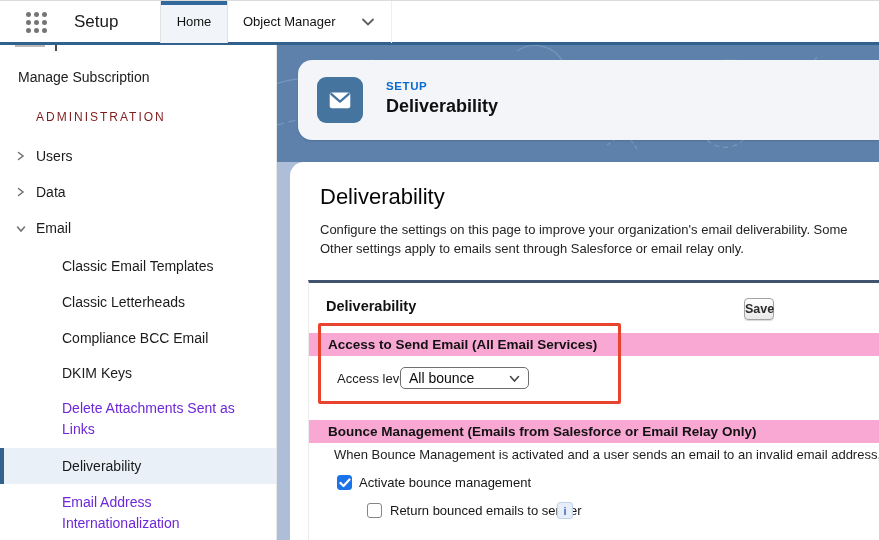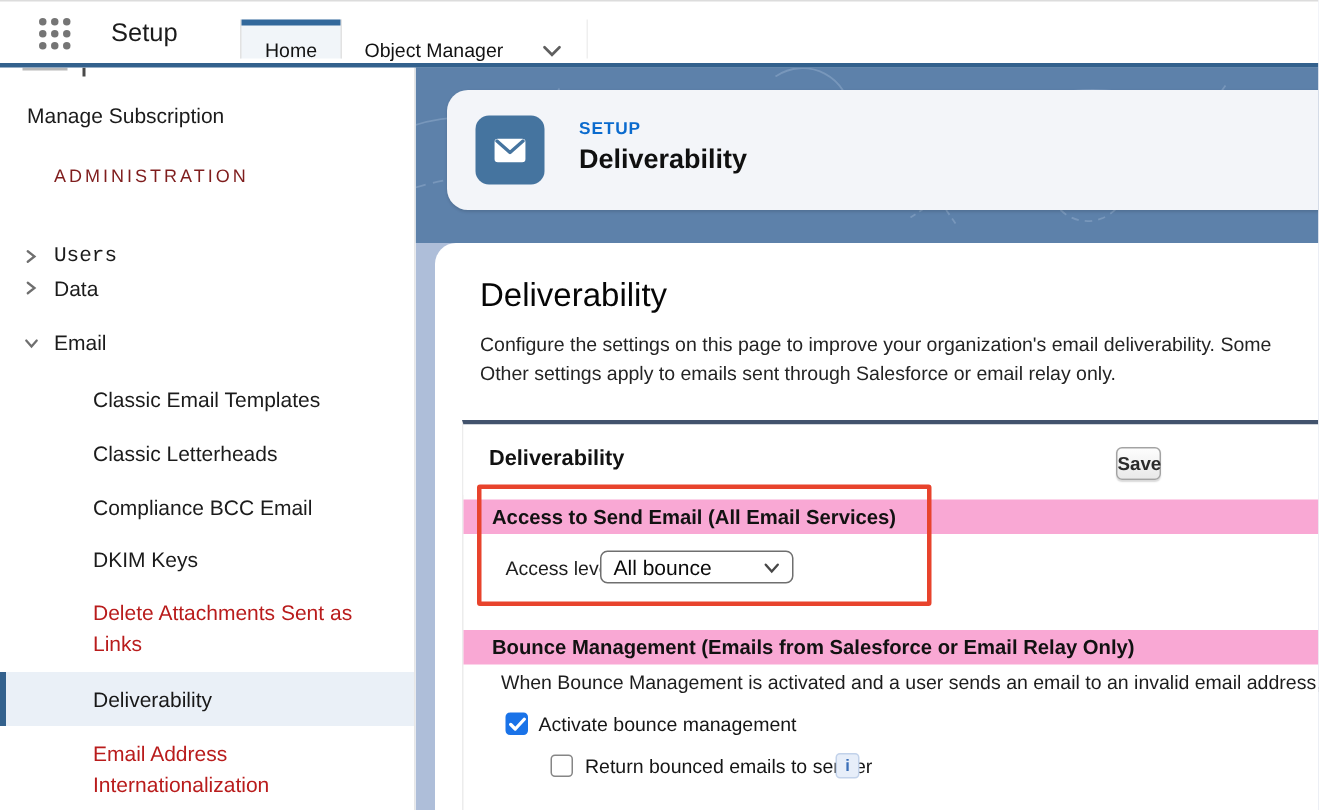--- a/index.html
+++ b/index.html
@@ -8,22 +8,22 @@
   .screen { position:relative; width:879px; height:540px; overflow:hidden; background:#fff; }
 
   
   .topbar { position:absolute; left:0; top:0; width:879px; height:42px; background:#fff;
             border-top:1px solid #dcdcdc; z-index:30; }
   .waffle { position:absolute; left:26px; top:11px; width:25px; height:21px;
             display:grid; grid-template-columns:repeat(3,5px); grid-auto-rows:5px; gap:3px; cursor:pointer; }
   .waffle i { width:5px; height:5px; border-radius:50%; background:#757575; }
   .app-title { position:absolute; left:74px; top:0; height:42px; line-height:42px;
                font-size:17px; color:#1b1b1b; }
-  .tab { position:absolute; top:0; height:26px; line-height:42px; font-size:13px; color:#121212;
-         cursor:pointer;margin-top:12px; }
+  .tab { position:absolute; top:0; height:42px; line-height:42px; font-size:13px; color:#121212;
+         cursor:pointer; }
   .tab-home { left:160px; width:68px; text-align:center; background:#f1f5f9;
               border-left:1px solid #e2e2e2; border-right:1px solid #e2e2e2; }
   .tab-home::before { content:""; position:absolute; left:0; top:0; width:100%; height:4px; background:#32689b; }
   .tab-om { left:228px; width:164px; padding-left:15px; border-right:1px solid #efefef; }
   .tab-om svg { position:absolute; right:16px; top:16px; }
 
   
   .top-divider { position:absolute; left:0; top:42px; width:879px; height:3px; background:#33618d; z-index:25; }
 
   
@@ -33,21 +33,21 @@
   .clip-frag-b { position:absolute; left:55px; top:0; width:2px; height:6px; background:#4a4a4a; }
   .side-item { position:absolute; left:0; width:277px; height:28px; line-height:28px;
                font-size:14px; color:#1b1b1b; cursor:pointer; }
   .side-item .lbl { position:absolute; left:18px; }
   .side-heading { position:absolute; left:36px; font-size:12px; letter-spacing:2px; color:#7f1d1d;
                   height:26px; line-height:26px; }
   .tree-item .lbl { left:36px; }
   .tree-item .chev { position:absolute; left:16px; top:9px; }
   .child-item .lbl { left:62px; }
   .child-wrap { position:absolute; left:62px; width:195px; font-size:14px; line-height:21px;
-                color:#b91c1c; cursor:pointer; }
+                color:#6d28d9; cursor:pointer; }
   .selected-row { position:absolute; left:0; top:448px; width:277px; height:36px; background:#eaf0f7;
                   cursor:pointer; }
   .selected-row::before { content:""; position:absolute; left:0; top:0; width:4px; height:36px; background:#33618d; }
   .selected-row .lbl { position:absolute; left:62px; top:0; height:36px; line-height:36px; font-size:14px; }
 
   
   .main-bg  { position:absolute; left:277px; top:45px; width:602px; height:495px; background:#aebed9; }
   .band     { position:absolute; left:277px; top:45px; width:602px; height:117px; background:#5d81aa; overflow:hidden; }
   .band svg { position:absolute; left:0; top:0; }
 
@@ -157,21 +157,21 @@
   <div class="sidebar">
     <div class="clip-frag-a"></div>
     <div class="clip-frag-b"></div>
 
     <div class="side-item" style="top:18px;">
       <span class="lbl">Manage Subscription</span>
     </div>
 
     <div class="side-heading" style="top:59px;">ADMINISTRATION</div>
 
-    <div class="side-item tree-item" style="top:112px;font-family:Liberation Mono, monospace;">
+    <div class="side-item tree-item" style="top:97px;">
       <svg class="chev" width="9" height="10" viewBox="0 0 9 10">
         <polyline points="2.5,1.5 7,5 2.5,8.5" fill="none" stroke="#6f6f6f" stroke-width="1.5" stroke-linecap="round"></polyline>
       </svg>
       <span class="lbl">Users</span>
     </div>
 
     <div class="side-item tree-item" style="top:133px;">
       <svg class="chev" width="9" height="10" viewBox="0 0 9 10">
         <polyline points="2.5,1.5 7,5 2.5,8.5" fill="none" stroke="#6f6f6f" stroke-width="1.5" stroke-linecap="round"></polyline>
       </svg>

